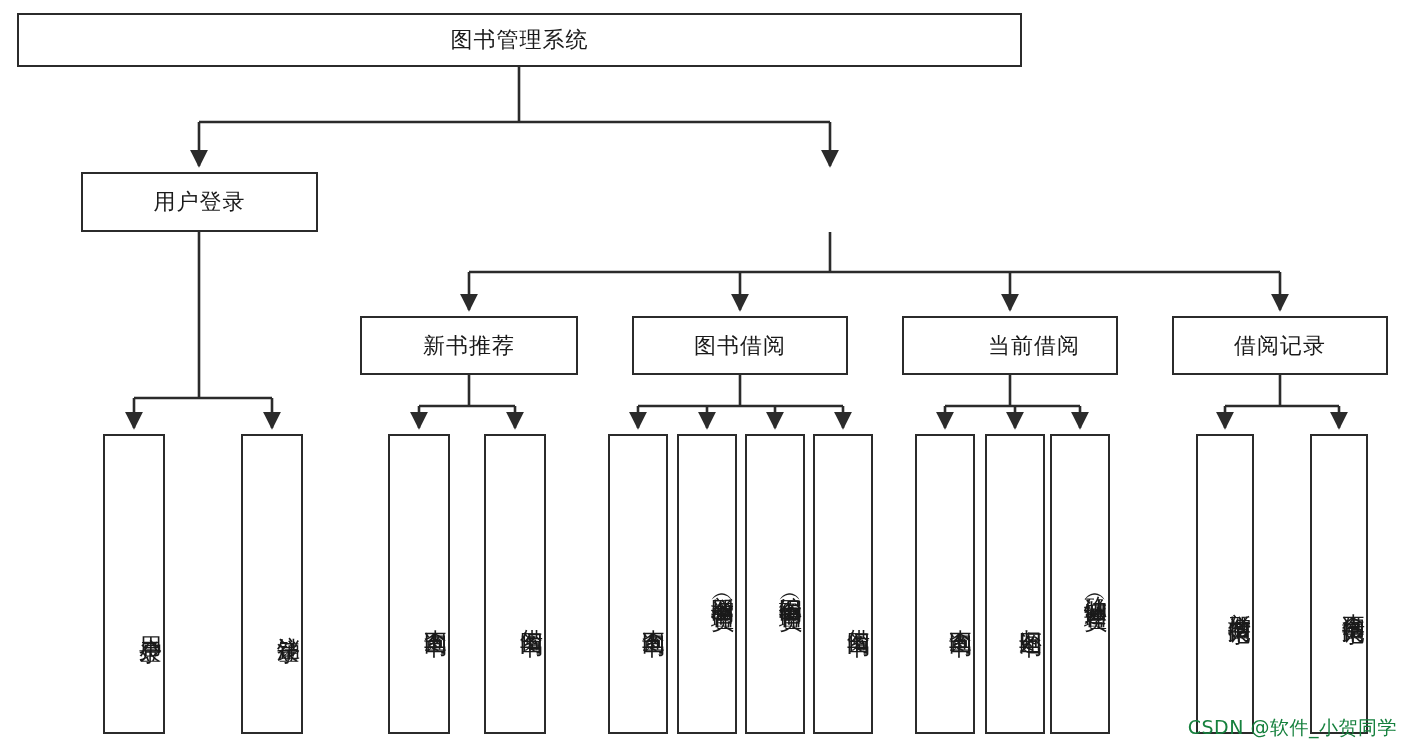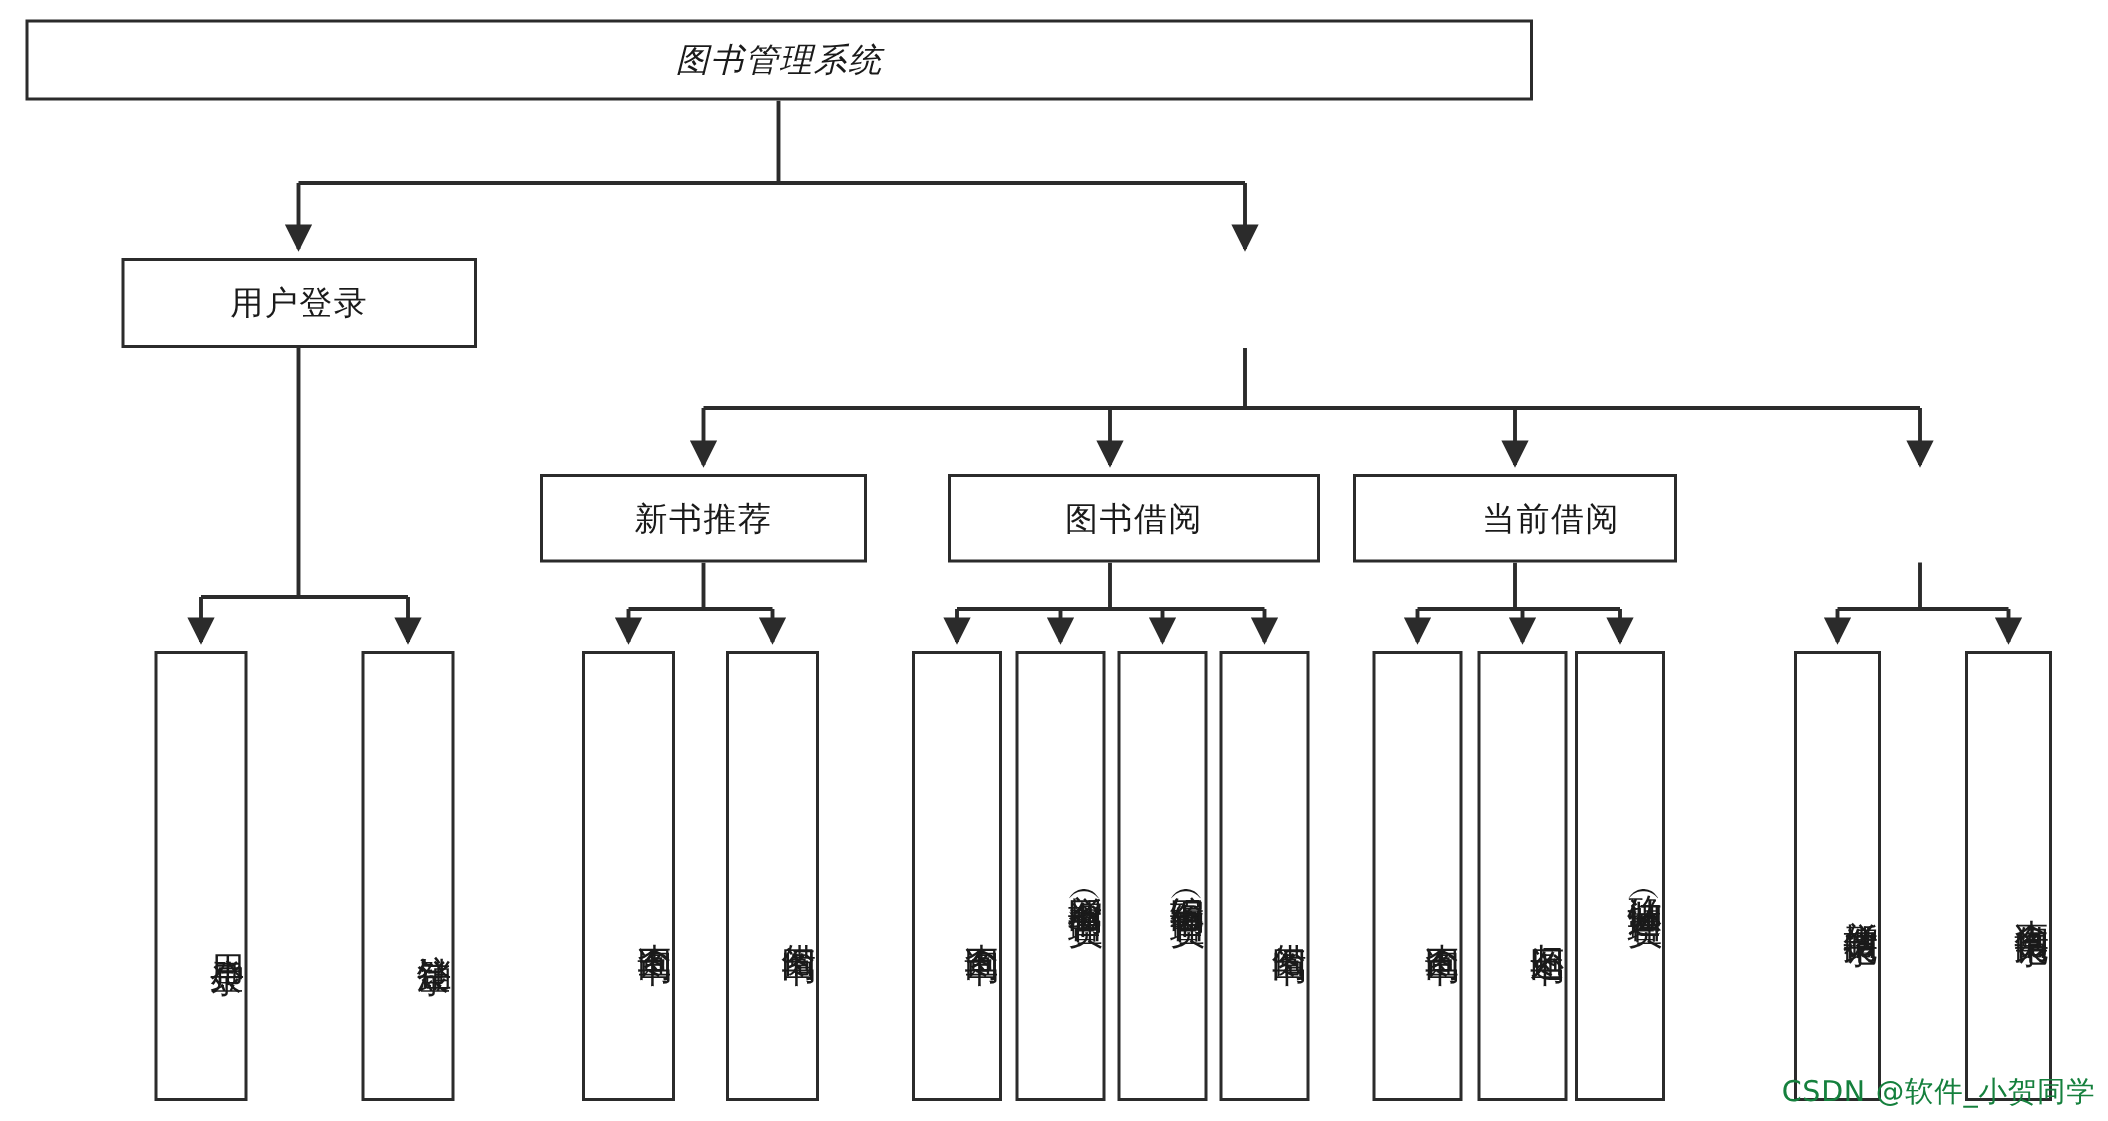--- a/index.html
+++ b/index.html
@@ -108,36 +108,39 @@
       <path d="M 1015 406 L 1015 428" marker-end="url(#arrow)"></path>
       <path d="M 1080 406 L 1080 428" marker-end="url(#arrow)"></path>
 
       <path d="M 1280 375 L 1280 406"></path>
       <path d="M 1225 406 L 1339 406"></path>
       <path d="M 1225 406 L 1225 428" marker-end="url(#arrow)"></path>
       <path d="M 1339 406 L 1339 428" marker-end="url(#arrow)"></path>
     </g>
   </svg>
 
-  <div class="node horiz" style="left:17px; top:13px; width:1005px; height:54px;font-style:italic;">
+  <div class="node horiz" style="left:17px; top:13px; width:1005px; height:54px;">
     <span class="lbl">图书管理系统</span>
   </div>
 
   <div class="node horiz" style="left:81px; top:172px; width:237px; height:60px;">
     <span class="lbl">用户登录</span>
   </div>
 
   <div class="node horiz" style="left:360px; top:316px; width:218px; height:59px;">
     <span class="lbl">新书推荐</span>
   </div>
-  <div class="node horiz" style="left:632px; top:316px; width:248px; height:59px;">
+  <div class="node horiz" style="left:632px; top:316px; width:216px; height:59px;">
     <span class="lbl">图书借阅</span>
   </div>
   <div class="node horiz" style="left:902px; top:316px; width:216px; height:59px;padding-left:48px;">
     <span class="lbl">当前借阅</span>
+  </div>
+  <div class="node horiz" style="left:1172px; top:316px; width:216px; height:59px;">
+    <span class="lbl">借阅记录</span>
   </div>
 
   <div class="node vert" style="left:103px; top:434px; width:62px; height:300px; padding-top:76px;">
     <span class="lbl">用户登录</span>
   </div>
   <div class="node vert" style="left:241px; top:434px; width:62px; height:300px; padding-top:76px;">
     <span class="lbl">注销登录</span>
   </div>
 
   <div class="node vert" style="left:388px; top:434px; width:62px; height:300px; padding-top:62px;">

